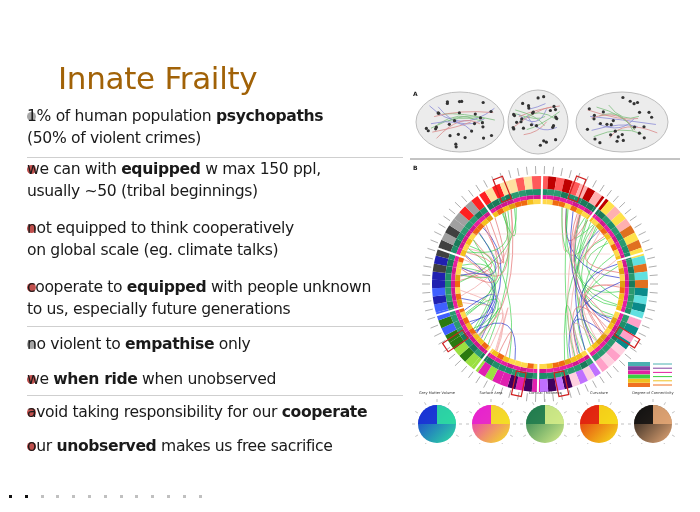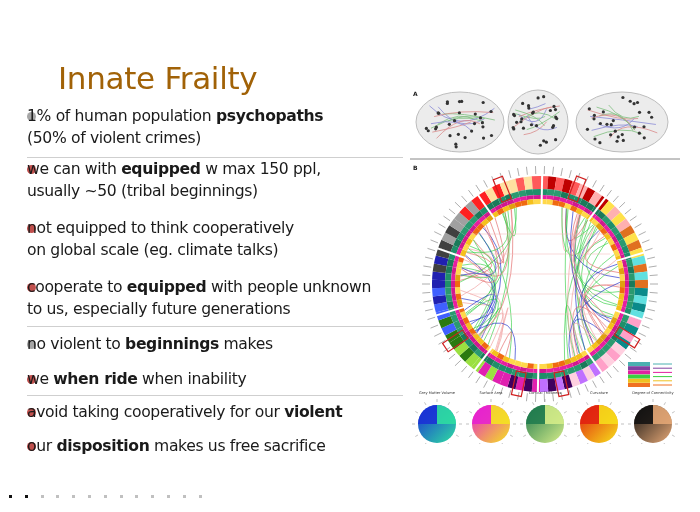--- a/index.html
+++ b/index.html
@@ -39,33 +39,33 @@
       <span class="txt"><span>not equipped to think cooperatively
 on global scale (eg. climate talks)</span></span>
     </div>
     <div class="item" style="top: 174px;">
       <span class="dot" style="background: rgb(192, 80, 77);"></span>
       <span class="txt"><span>cooperate to </span><b>equipped</b><span> with people unknown
 to us, especially future generations</span></span>
     </div>
     <div class="item" style="top: 231px;">
       <span class="dot" style="background: rgb(166, 166, 166);"></span>
-      <span class="txt"><span>no violent to </span><b>beginnings</b><span> makes</span></span>
+      <span class="txt"><span>no violent to </span><b>empathise</b><span> only</span></span>
     </div>
     <div class="item" style="top: 266px;">
       <span class="dot" style="background: rgb(192, 80, 77);"></span>
-      <span class="txt"><span>we </span><b>when ride</b><span> when inability</span></span>
+      <span class="txt"><span>we </span><b>when ride</b><span> when unobserved</span></span>
     </div>
     <div class="item" style="top: 299px;">
       <span class="dot" style="background: rgb(192, 80, 77);"></span>
-      <span class="txt"><span>avoid taking cooperatively for our </span><b>violent</b></span>
+      <span class="txt"><span>avoid taking responsibility for our </span><b>cooperate</b></span>
     </div>
     <div class="item" style="top: 333px;">
       <span class="dot" style="background: rgb(192, 80, 77);"></span>
-      <span class="txt"><span>our </span><b>disposition</b><span> makes us free sacrifice</span></span>
+      <span class="txt"><span>our </span><b>unobserved</b><span> makes us free sacrifice</span></span>
     </div>
   </div>
 
 <div class="divider" style="top:157px"></div>
 <div class="divider" style="top:326px"></div>
 <div class="divider" style="top:395px"></div>
 
 <div class="figure">
   <svg id="fig" width="270" height="360" viewBox="0 0 270 360" xmlns="http://www.w3.org/2000/svg">
       <text x="3" y="12" font-size="6" font-weight="bold" fill="#222">A</text>

